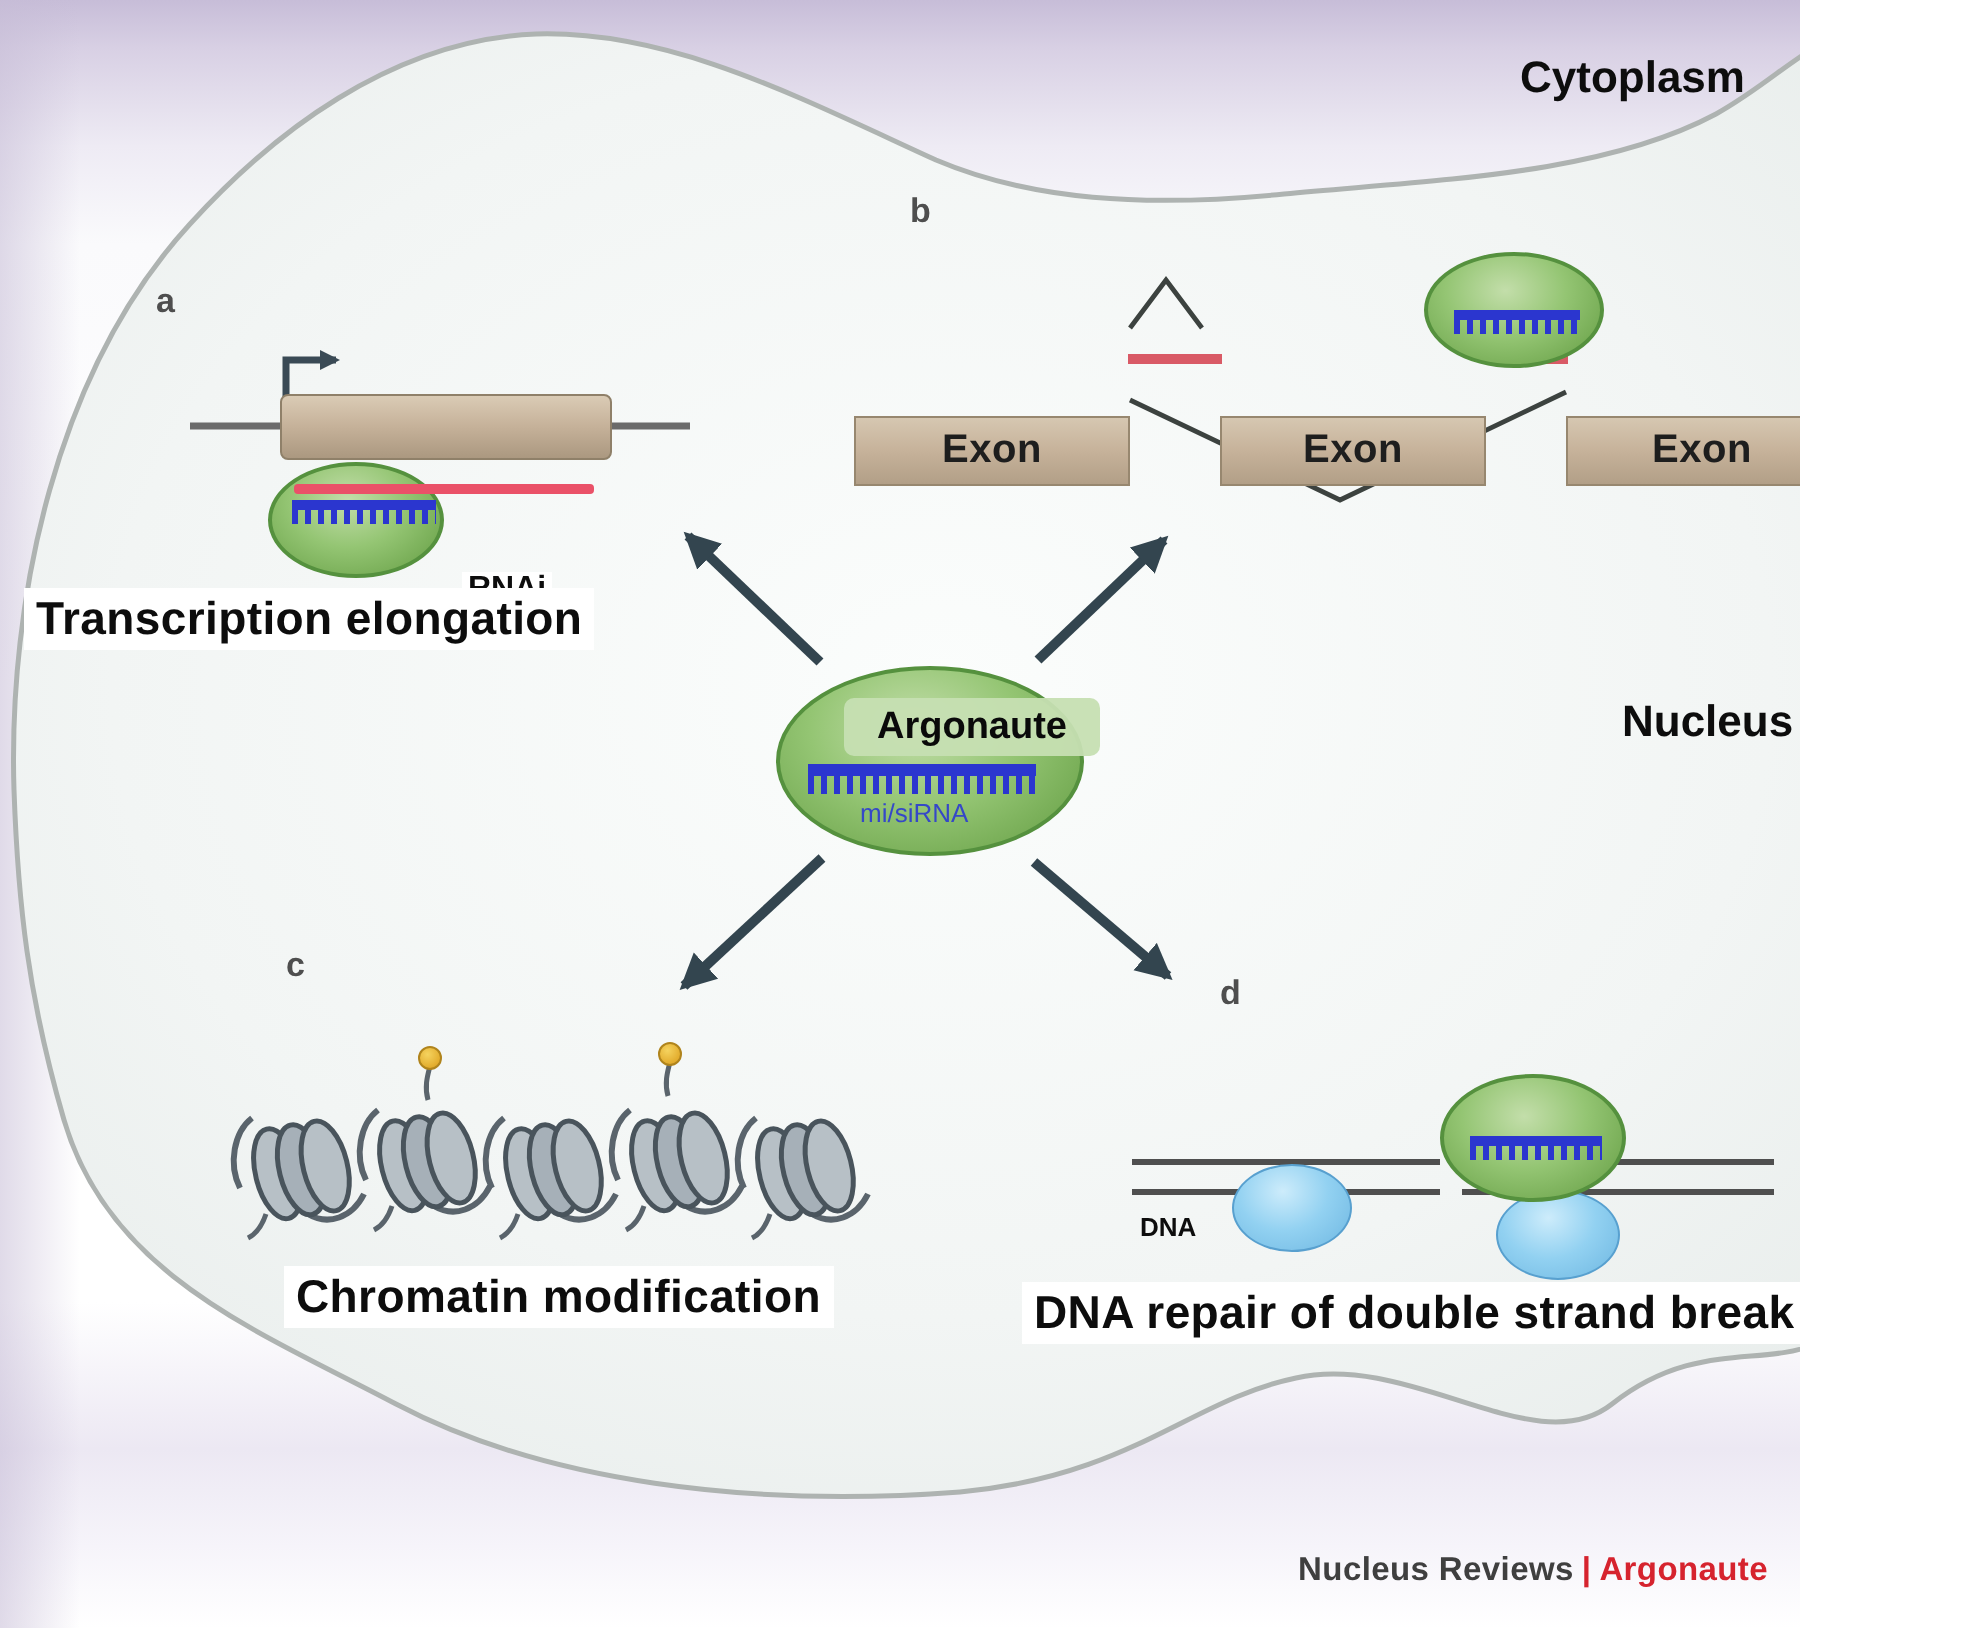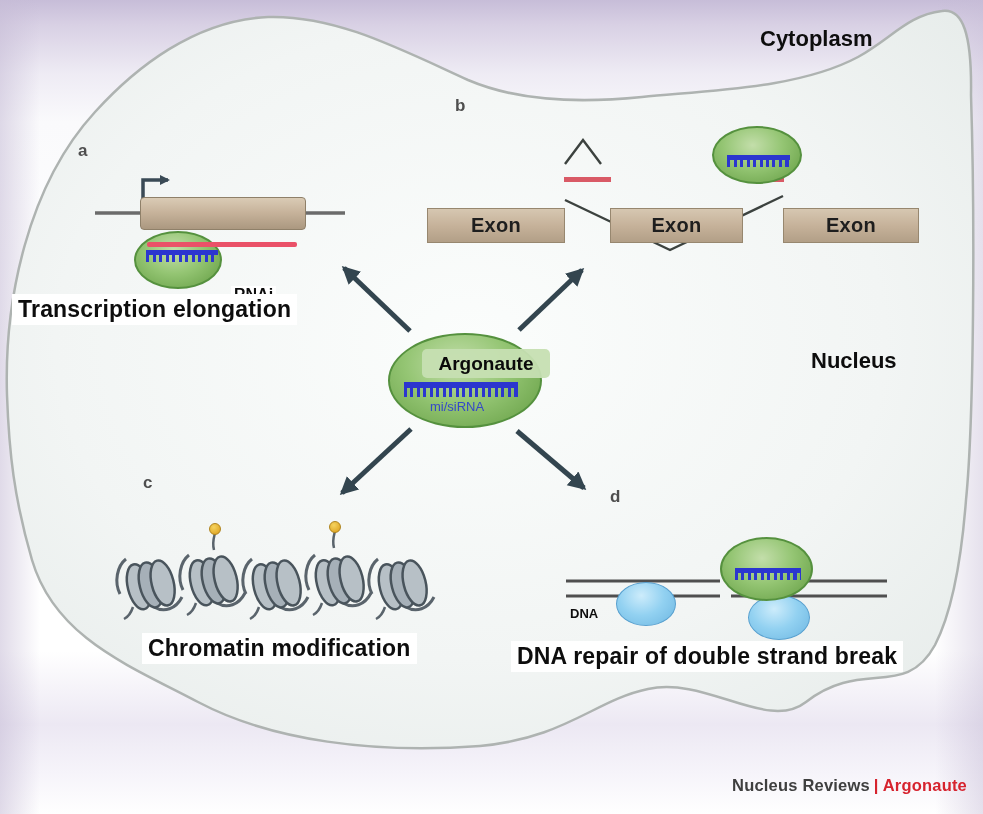--- a/index.html
+++ b/index.html
@@ -1,17 +1,17 @@
 <!DOCTYPE html>
 <html><head>
 <meta charset="utf-8">
 <style>
   html,body{margin:0;padding:0;background:#fff;}
   .figure{
-    position:relative;width:983px;height:814px;overflow:hidden;
+    position:relative;width:900px;height:814px;overflow:hidden;
     font-family:"Liberation Sans","DejaVu Sans",sans-serif;
     background:
       linear-gradient(90deg, rgba(198,188,214,.55) 0px, rgba(198,188,214,0) 40px, rgba(198,188,214,0) 935px, rgba(198,188,214,.45) 983px),
       linear-gradient(180deg,#c7bdd8 0%, #d8d0e4 3%, #eeebf4 9%, #fafafc 15%, #ffffff 42%, #ffffff 80%, #ece8f3 89%, #f6f4fa 95%, #ffffff 100%);
     text-align: center;
   }
   .layer{position:absolute;left:0;top:0;z-index:1;}
   .abs{position:absolute;box-sizing:border-box;}
   .panel-letter{font-weight:bold;font-size:17px;color:#4e4e4e;z-index:5;}
   .big-label{font-weight:bold;font-size:23px;color:#0d0d0d;background:#ffffff;padding:2px 6px;white-space:nowrap;z-index:5;letter-spacing:.2px;}

